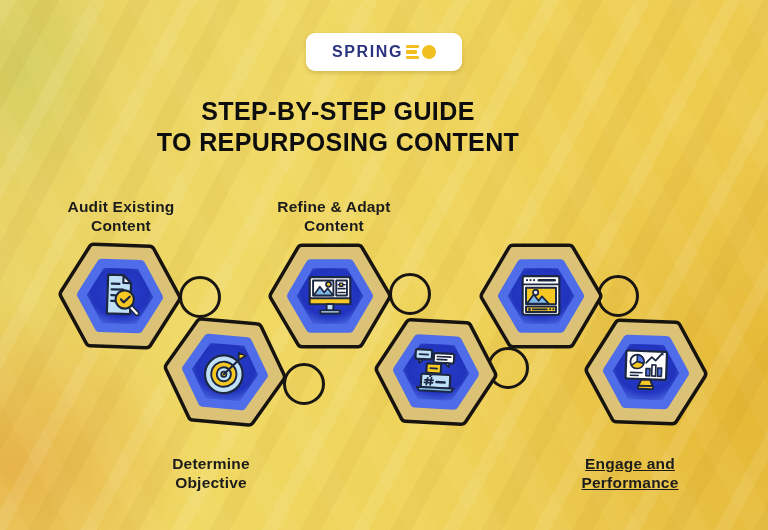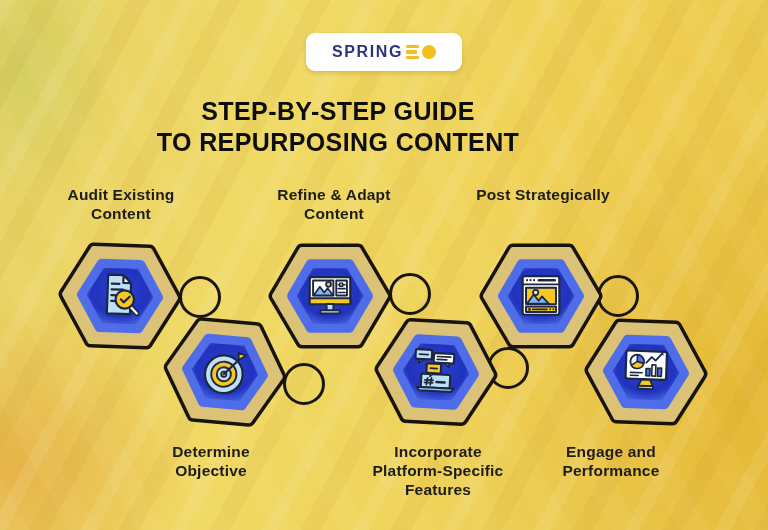--- a/index.html
+++ b/index.html
@@ -34,29 +34,29 @@
   .logo-o { display:inline-block; width:14px; height:14px; border-radius:50%; background:#f2c01e; margin-left:3px; }
   .title {
     position:absolute; top:96px; left:0; width:676px; text-align:center;
     font-size:25px; font-weight:800; letter-spacing:0.4px; line-height:1.22;
     color:#0d0d0d; z-index:4;
   }
   
   .label {
     position:absolute; transform:translateX(-50%); text-align:center;
     font-size:15.5px; font-weight:700; line-height:1.22; color:#1c1c1c;
-    letter-spacing:0.2px; white-space:nowrap; z-index:4;
+    letter-spacing:0.2px; white-space:nowrap; z-index:4;margin-top:12px;
   }
   .label span { display:block; }
   .lbl-1 { left:121px; top:186px; }
   .lbl-3 { left:334px; top:186px; }
   .lbl-5 { left:543px; top:186px; }
   .lbl-2 { left:211px; top:443px; }
   .lbl-4 { left:438px; top:443px; }
-  .lbl-6 { left:611px; top:443px; }
+  .lbl-6 { left:630px; top:443px;text-decoration:underline; }
   
   .connector {
     position:absolute; width:42px; height:42px; border-radius:50%;
     border:3.2px solid #181512; background:transparent; z-index:1;
   }
   .con-1 { left:179px; top:276px; }
   .con-2 { left:283px; top:363px; }
   .con-3 { left:389px; top:273px; }
   .con-4 { left:487px; top:347px; }
   .con-5 { left:597px; top:275px; }
@@ -264,25 +264,19 @@
     <span>Content</span>
   </div>
   <div class="label lbl-2">
     <span>Determine</span>
     <span>Objective</span>
   </div>
   <div class="label lbl-3">
     <span>Refine &amp; Adapt</span>
     <span>Content</span>
   </div>
-  <div class="label lbl-4">
-    <span>Incorporate</span>
-    <span>Platform-Specific</span>
-    <span>Features</span>
-  </div>
   <div class="label lbl-5">
-    <span>Post Strategically</span>
   </div>
   <div class="label lbl-6">
     <span>Engage and</span>
     <span>Performance</span>
   </div>
 </div>
 
 </body></html>

